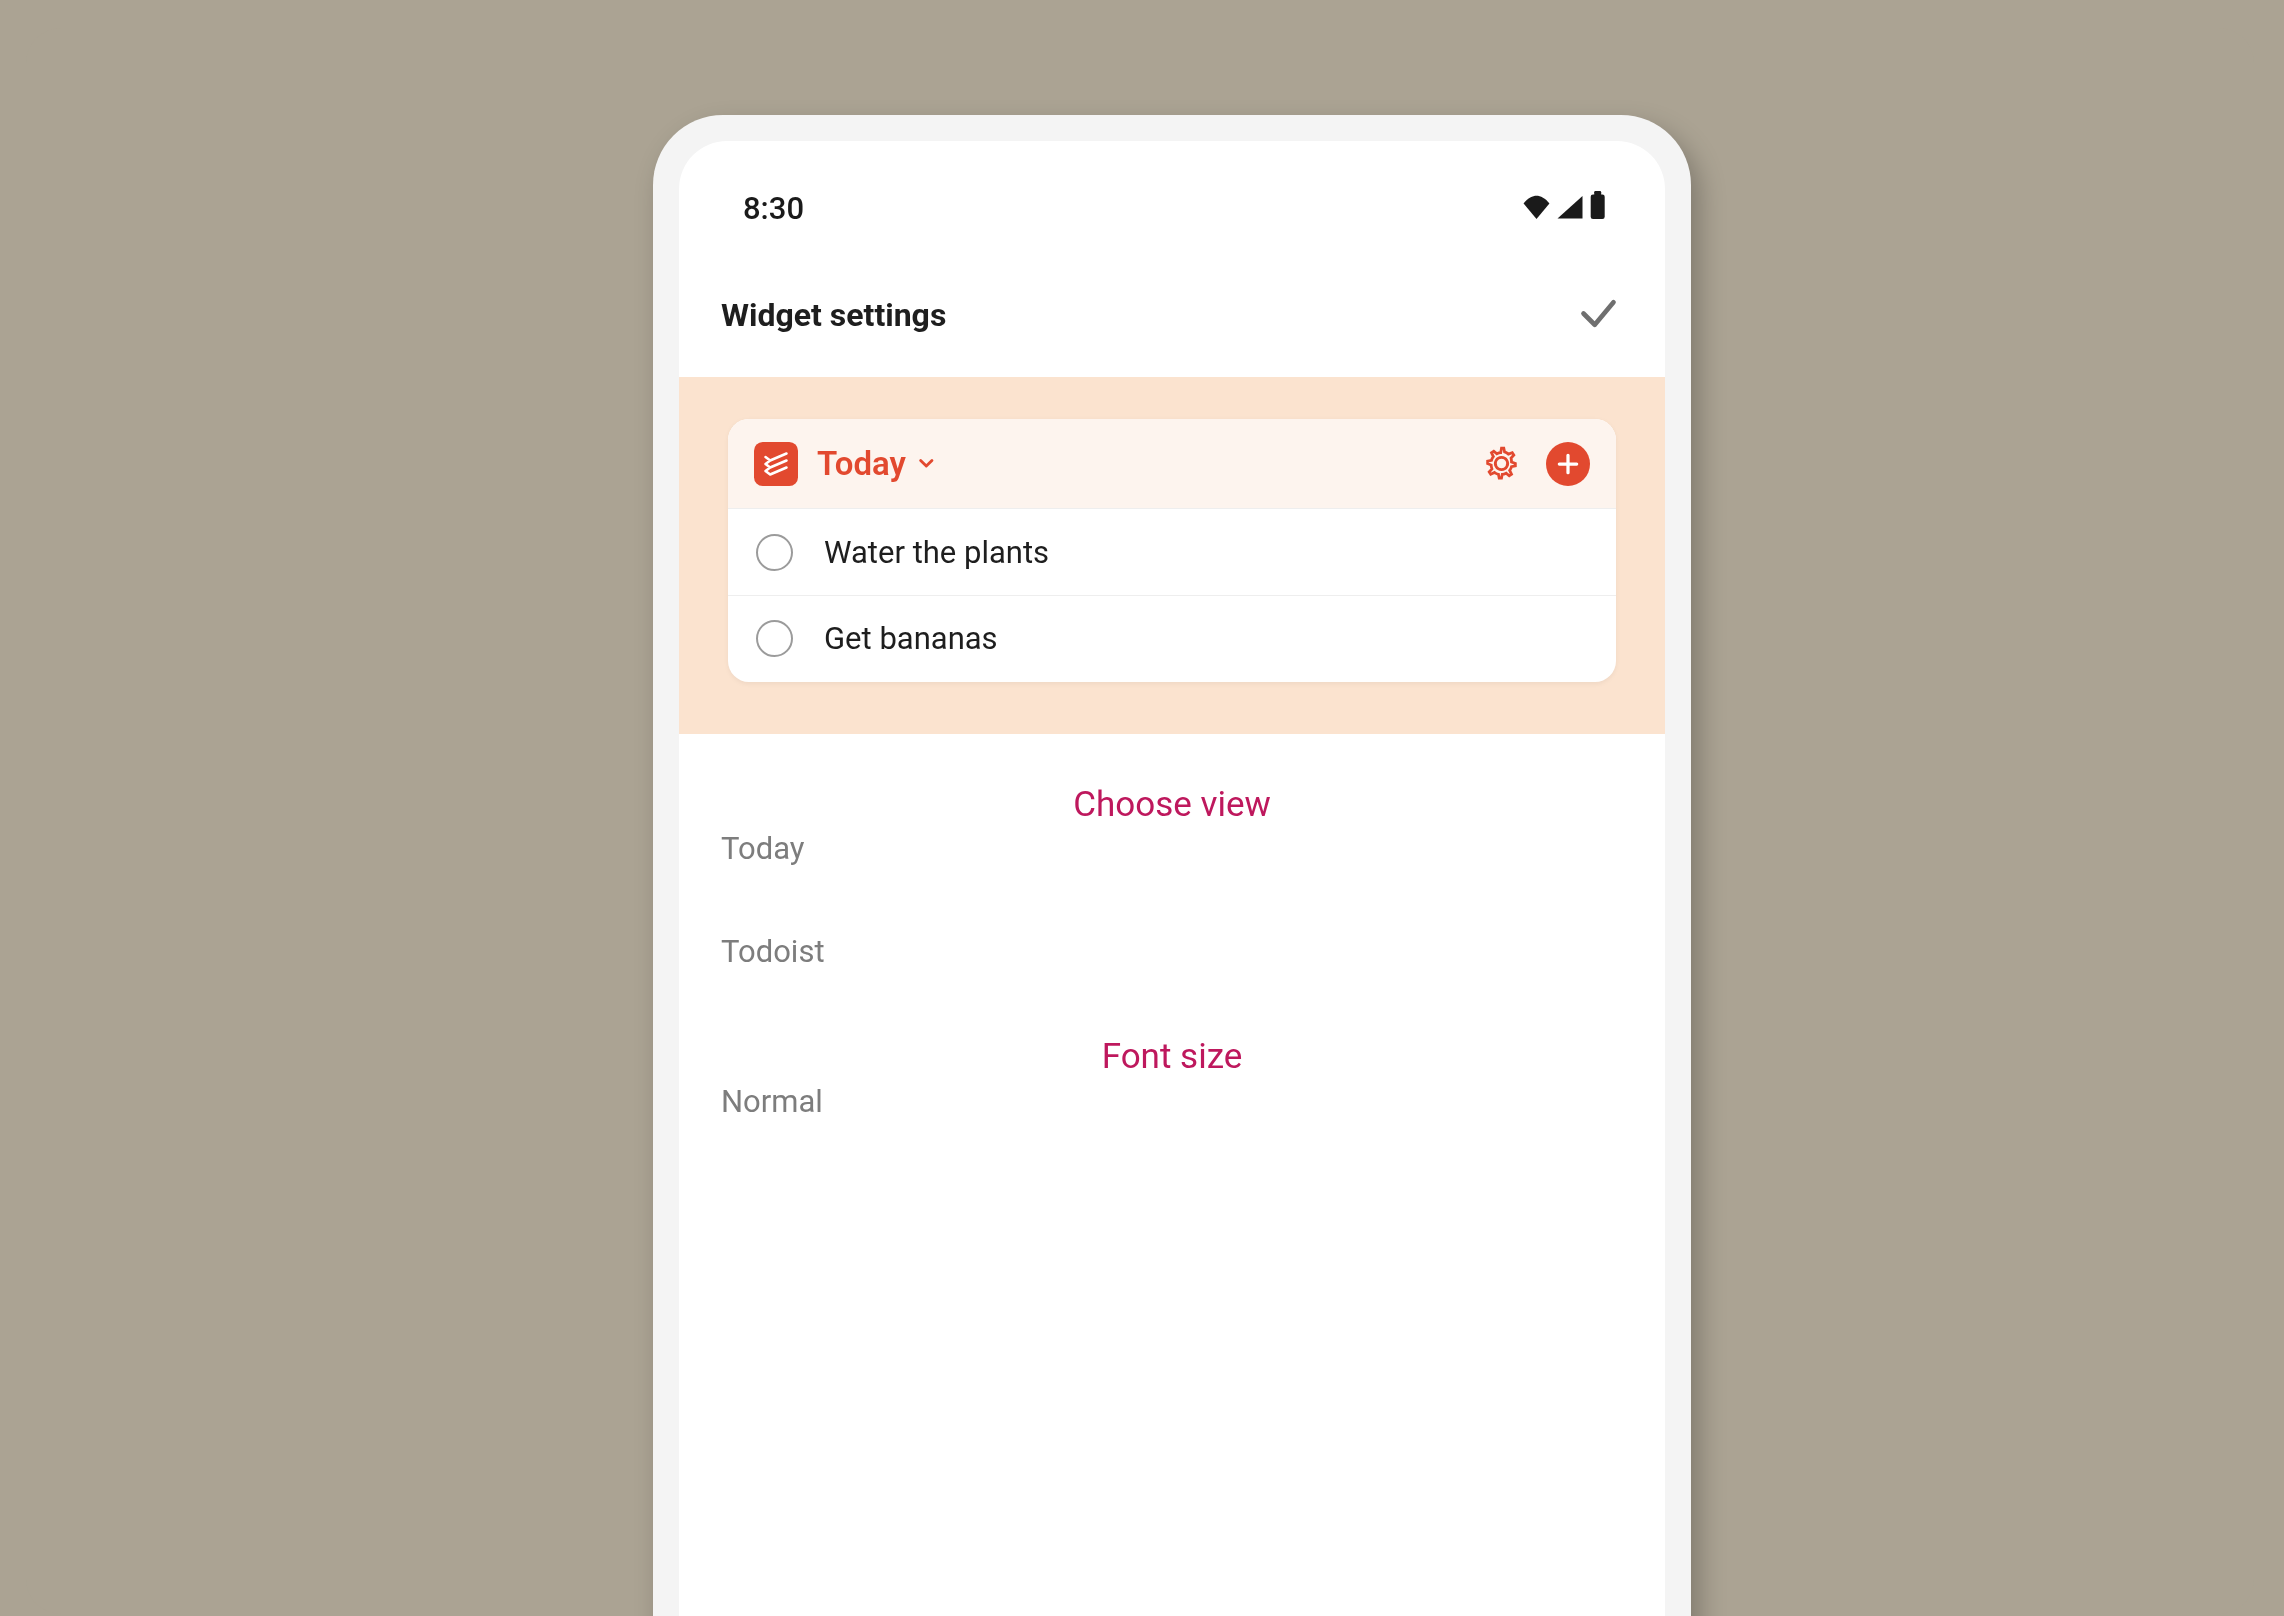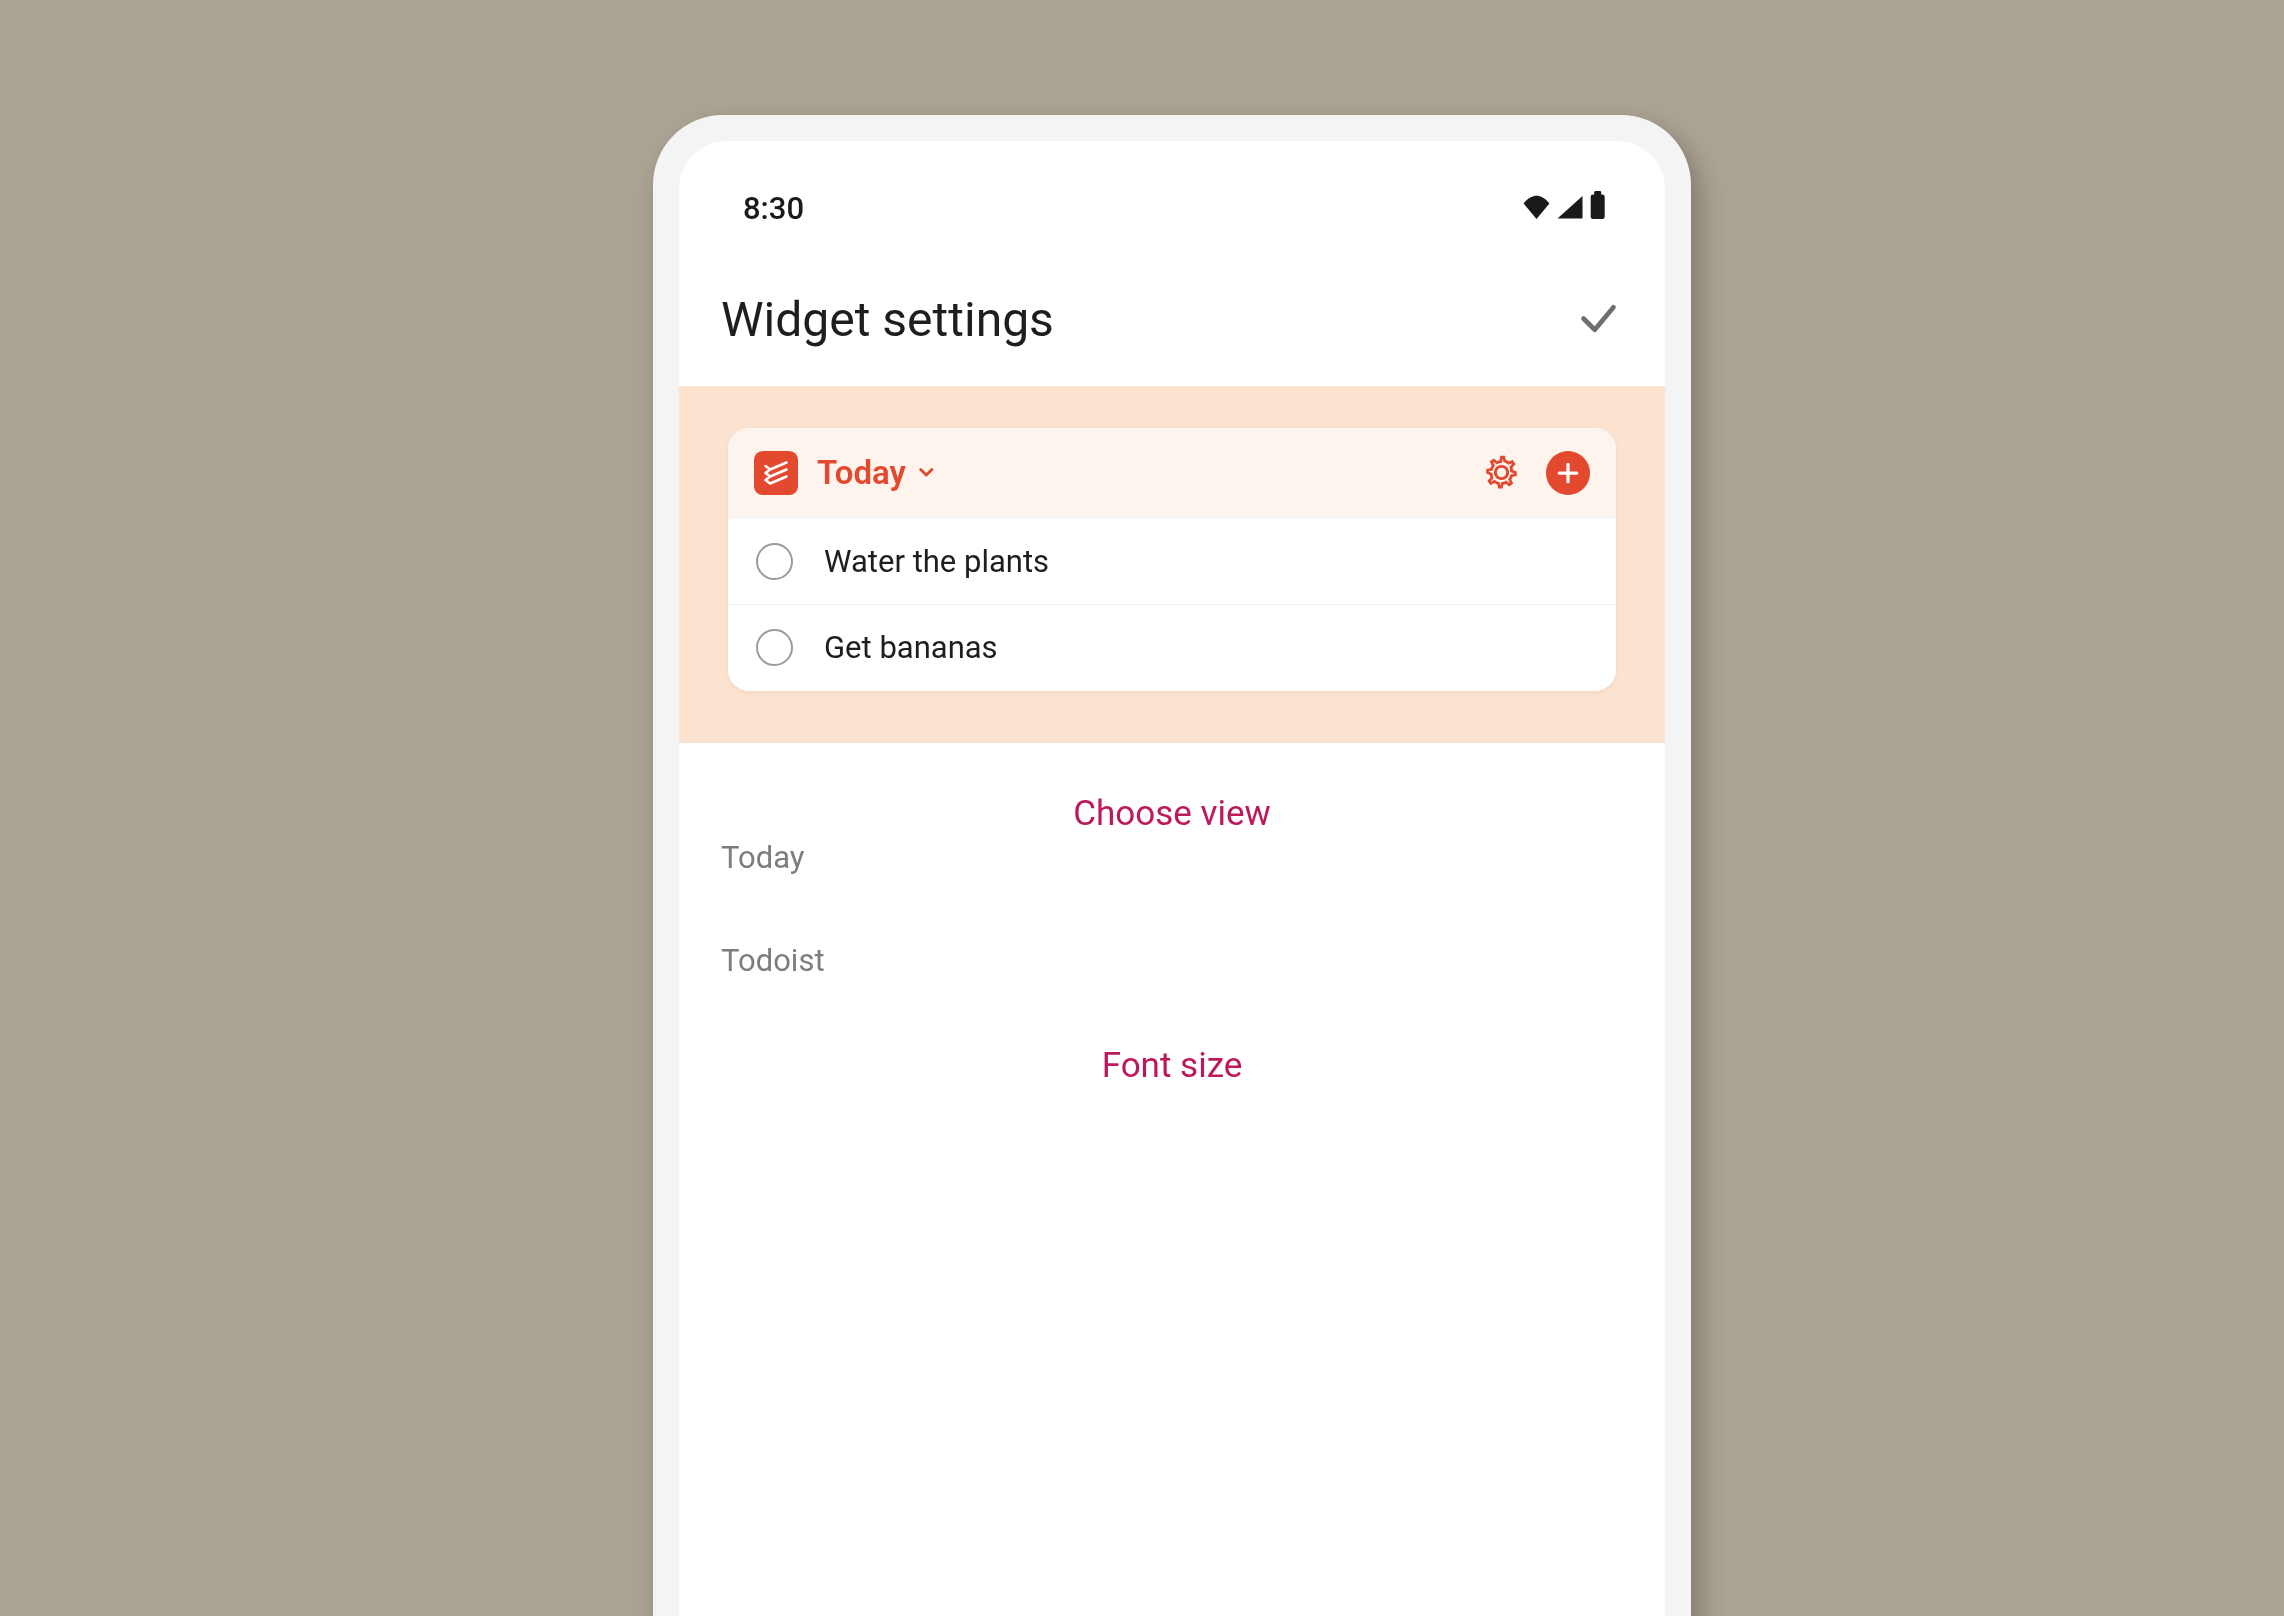--- a/index.html
+++ b/index.html
@@ -56,22 +56,22 @@
       gap: 3.5px;
       align-items: center;
     }
     .app-header {
       display: flex;
       justify-content: space-between;
       align-items: center;
       padding: 38px 44px 38px 42px;
     }
     .app-title {
-      font-size: 48px;
-      font-weight: 400;
+      font-size: 32px;
+      font-weight: 700;
       color: #1e1e1e;
     }
     .preview-section {
       background: #fbe3cf;
       padding: 42px 49px 52px 49px;
       position: relative;
     }
     .preview-section::before, .preview-section::after {
       content: '';
       position: absolute;
@@ -245,19 +245,20 @@
       <div class="settings-list">
         <div class="setting-row">
           <div class="setting-label">Choose view</div>
           <div class="setting-value">Today</div>
         </div>
         <div class="setting-row">
           <div class="setting-value">Todoist</div>
         </div>
         <div class="setting-row">
           <div class="setting-label">Font size</div>
+          <div class="setting-value">Normal</div>
         </div>
       </div>
 
     </div>
   </div>
 </div>
 
 
 </body></html>

